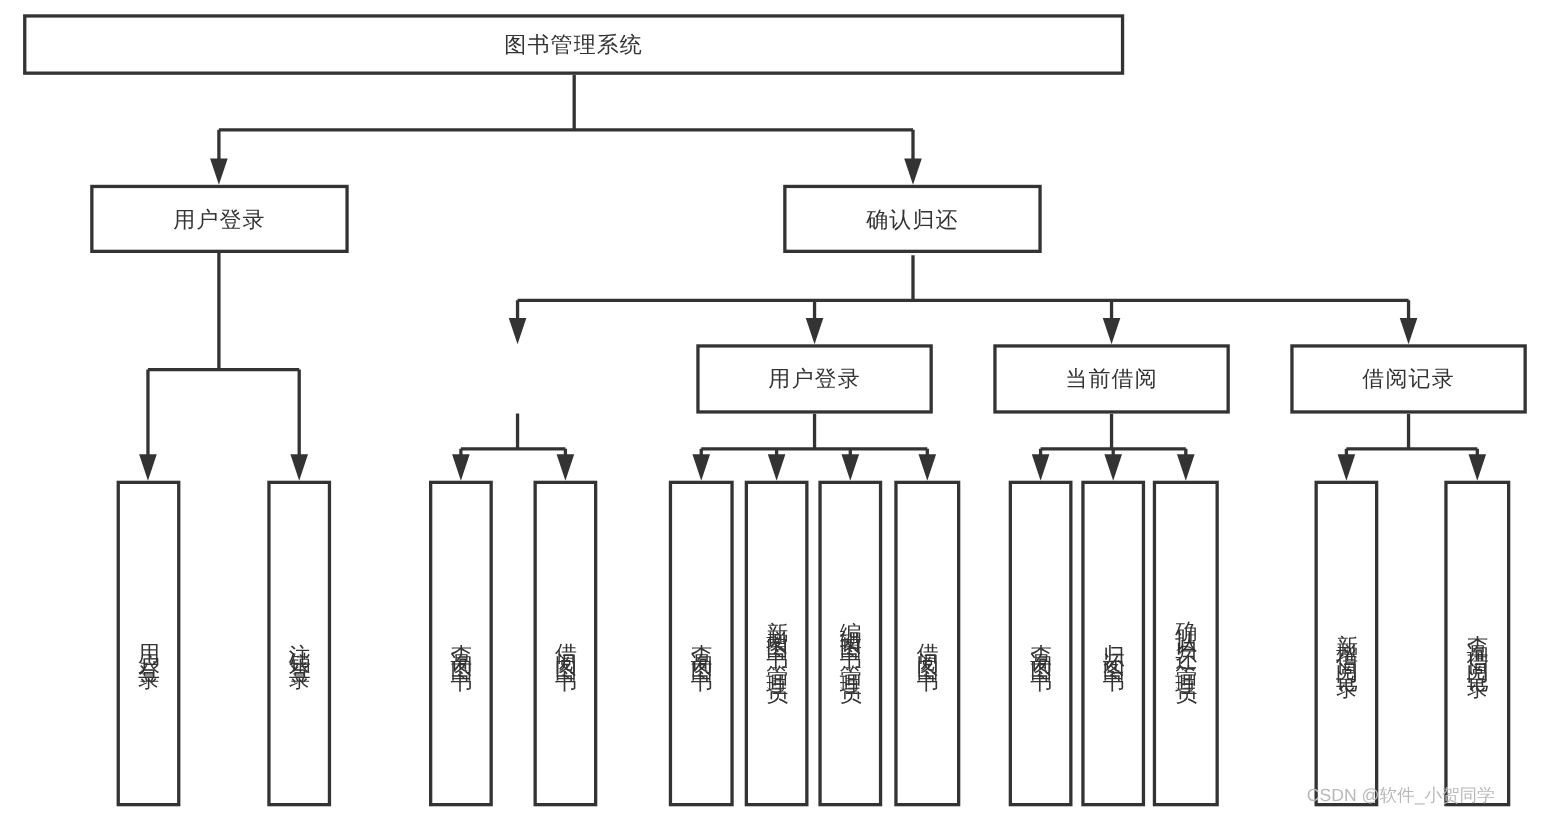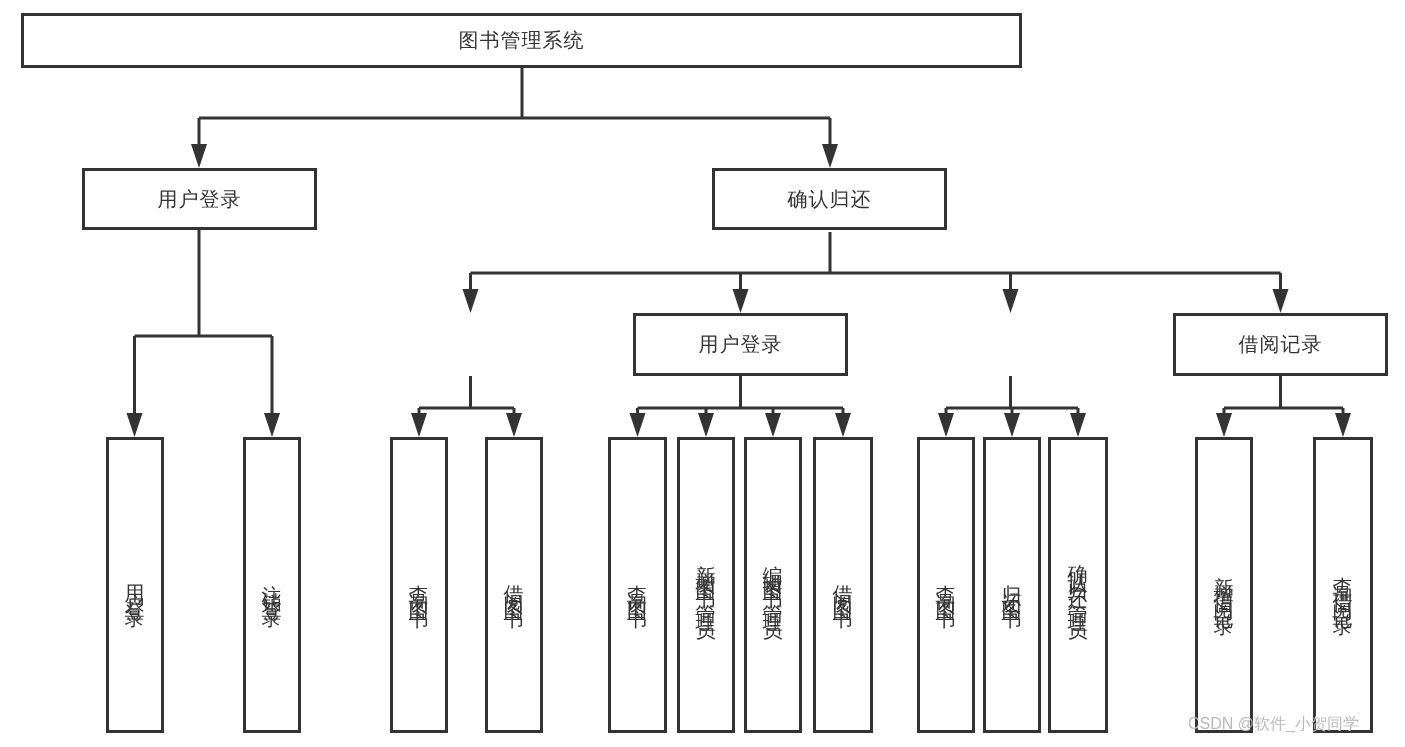--- a/index.html
+++ b/index.html
@@ -77,20 +77,23 @@
   <div class="box" style="left:82px;top:168px;width:235px;height:62px">
     <span>用户登录</span>
   </div>
   <div class="box" style="left:712px;top:168px;width:235px;height:62px">
     <span>确认归还</span>
   </div>
 
   <div class="box" style="left:633px;top:313px;width:215px;height:63px">
     <span>用户登录</span>
   </div>
+  <div class="box" style="left:903px;top:313px;width:215px;height:63px">
+    <span>当前借阅</span>
+  </div>
   <div class="box" style="left:1173px;top:313px;width:215px;height:63px">
     <span>借阅记录</span>
   </div>
 
   <div class="box leaf" style="left:106px;width:58px">
     <span>用户登录</span>
   </div>
   <div class="box leaf" style="left:243px;width:58px">
     <span>注销登录</span>
   </div>

